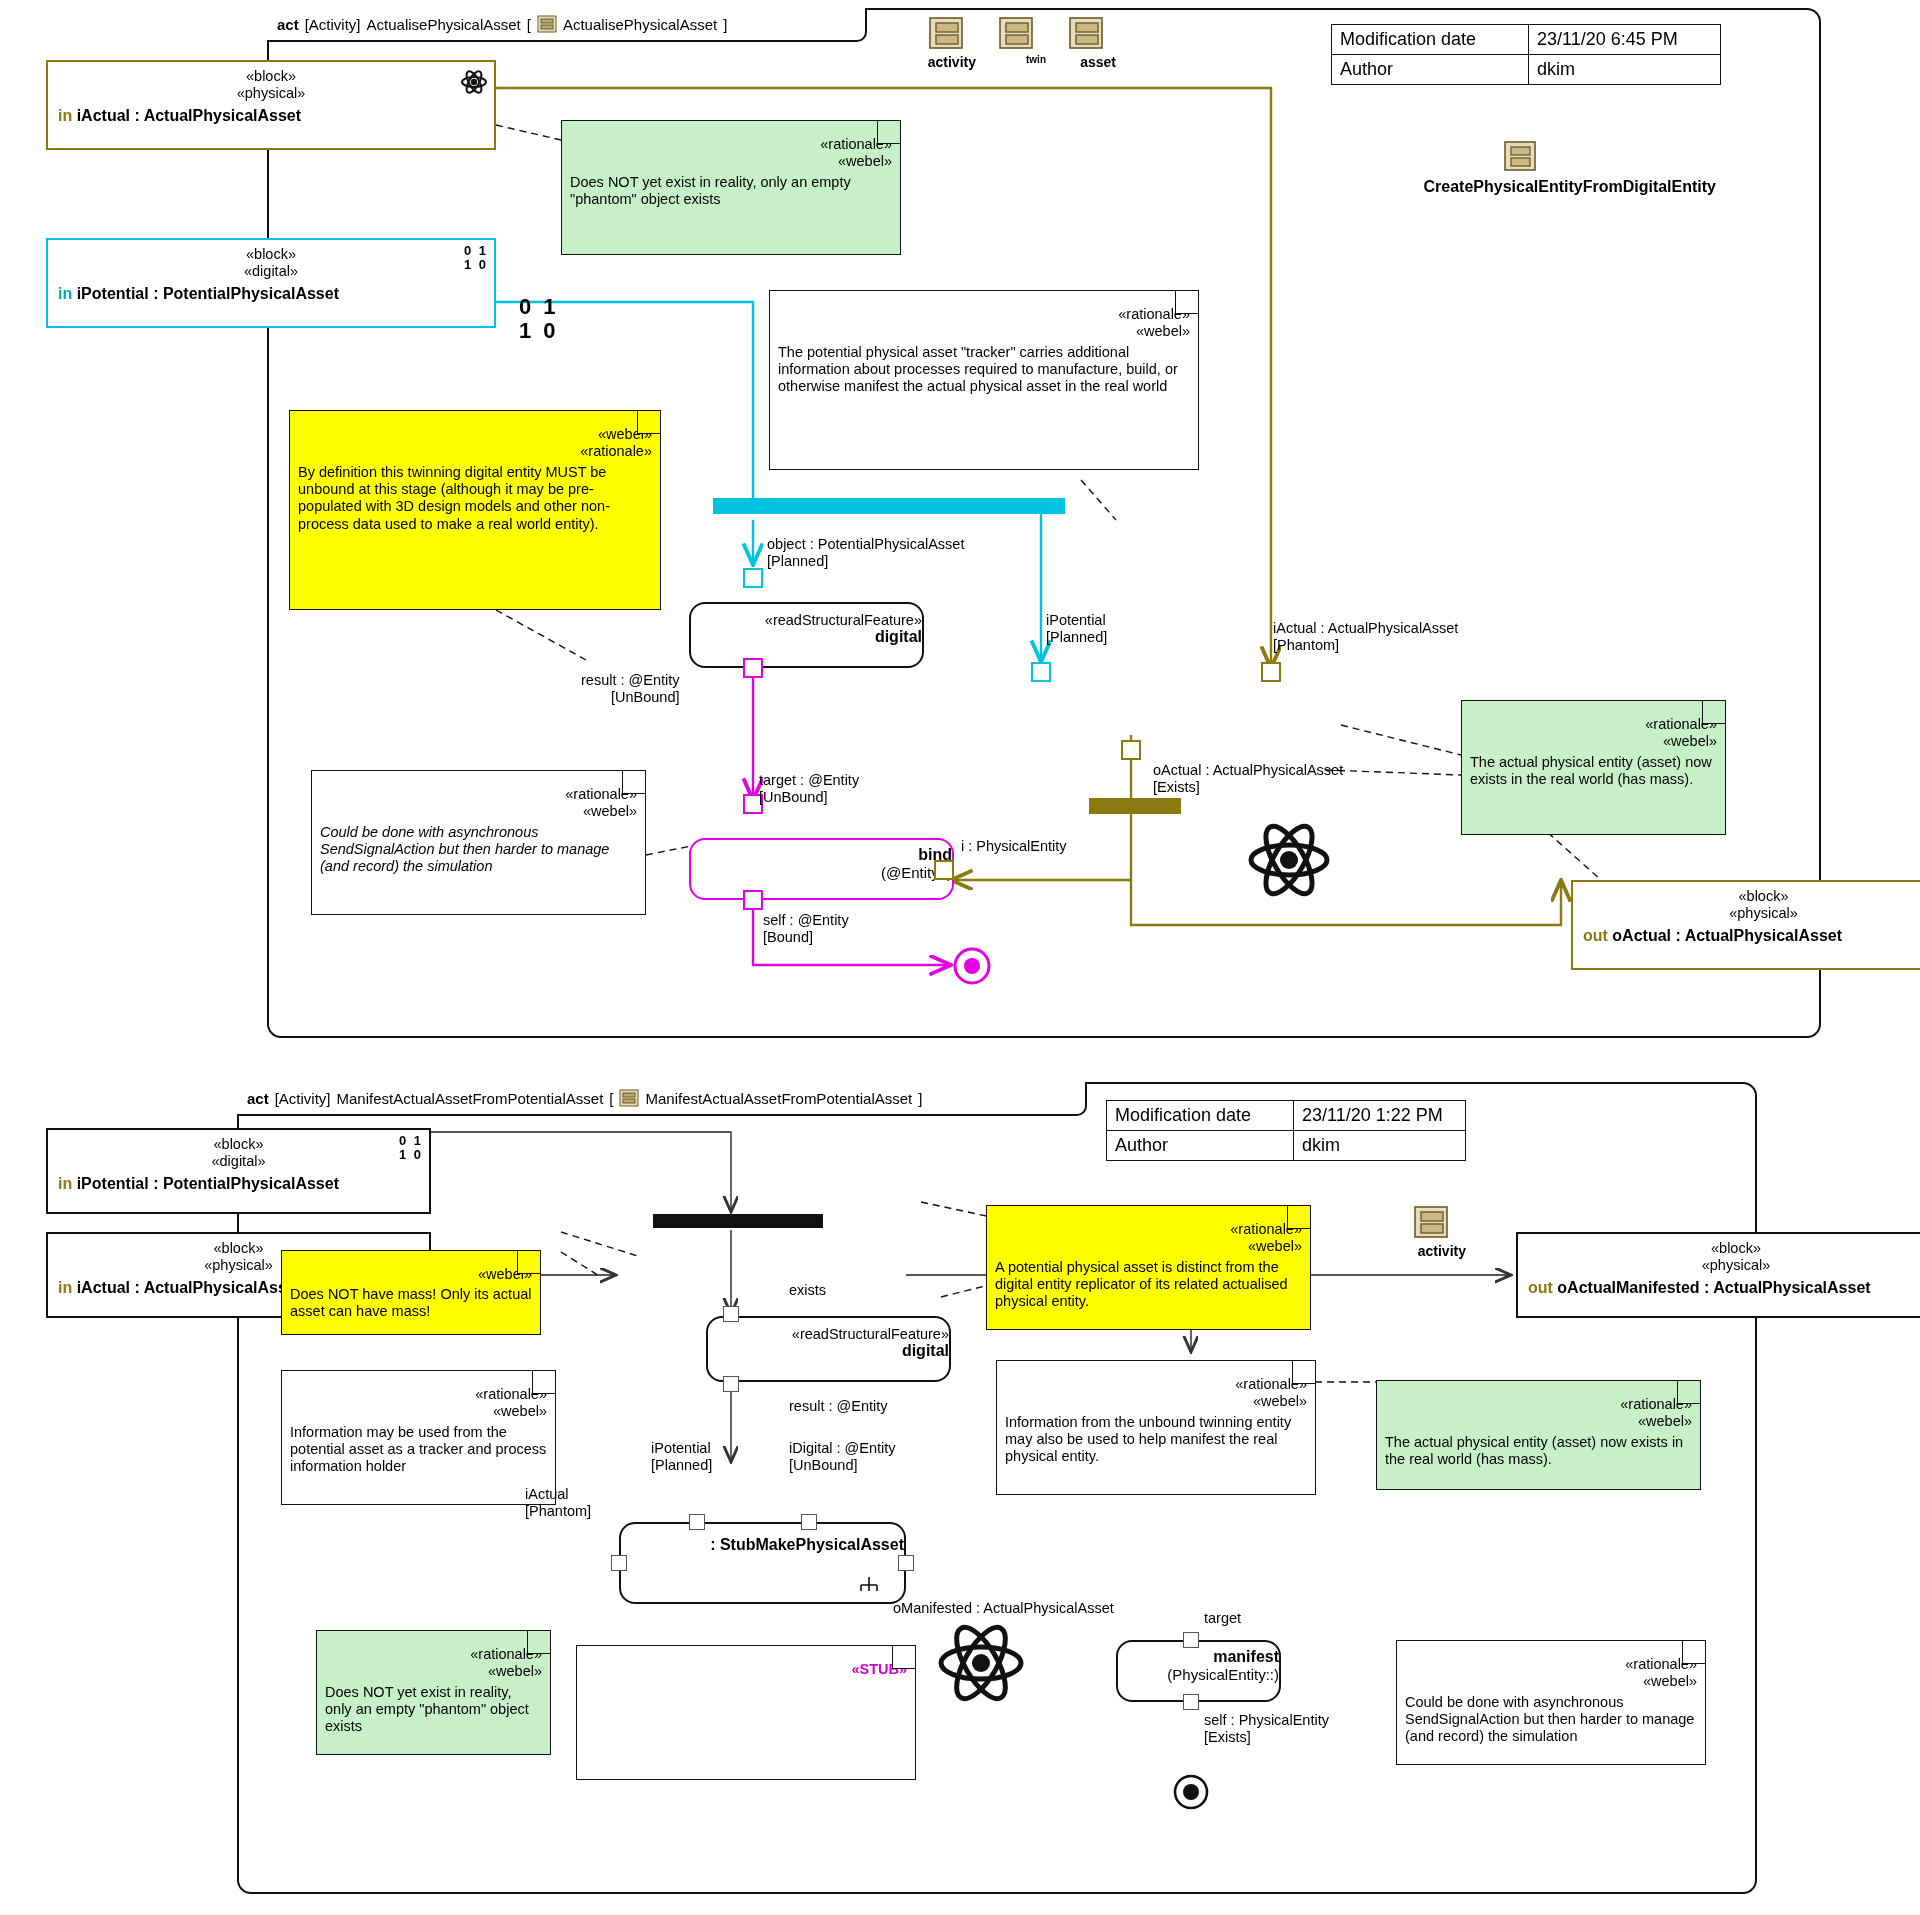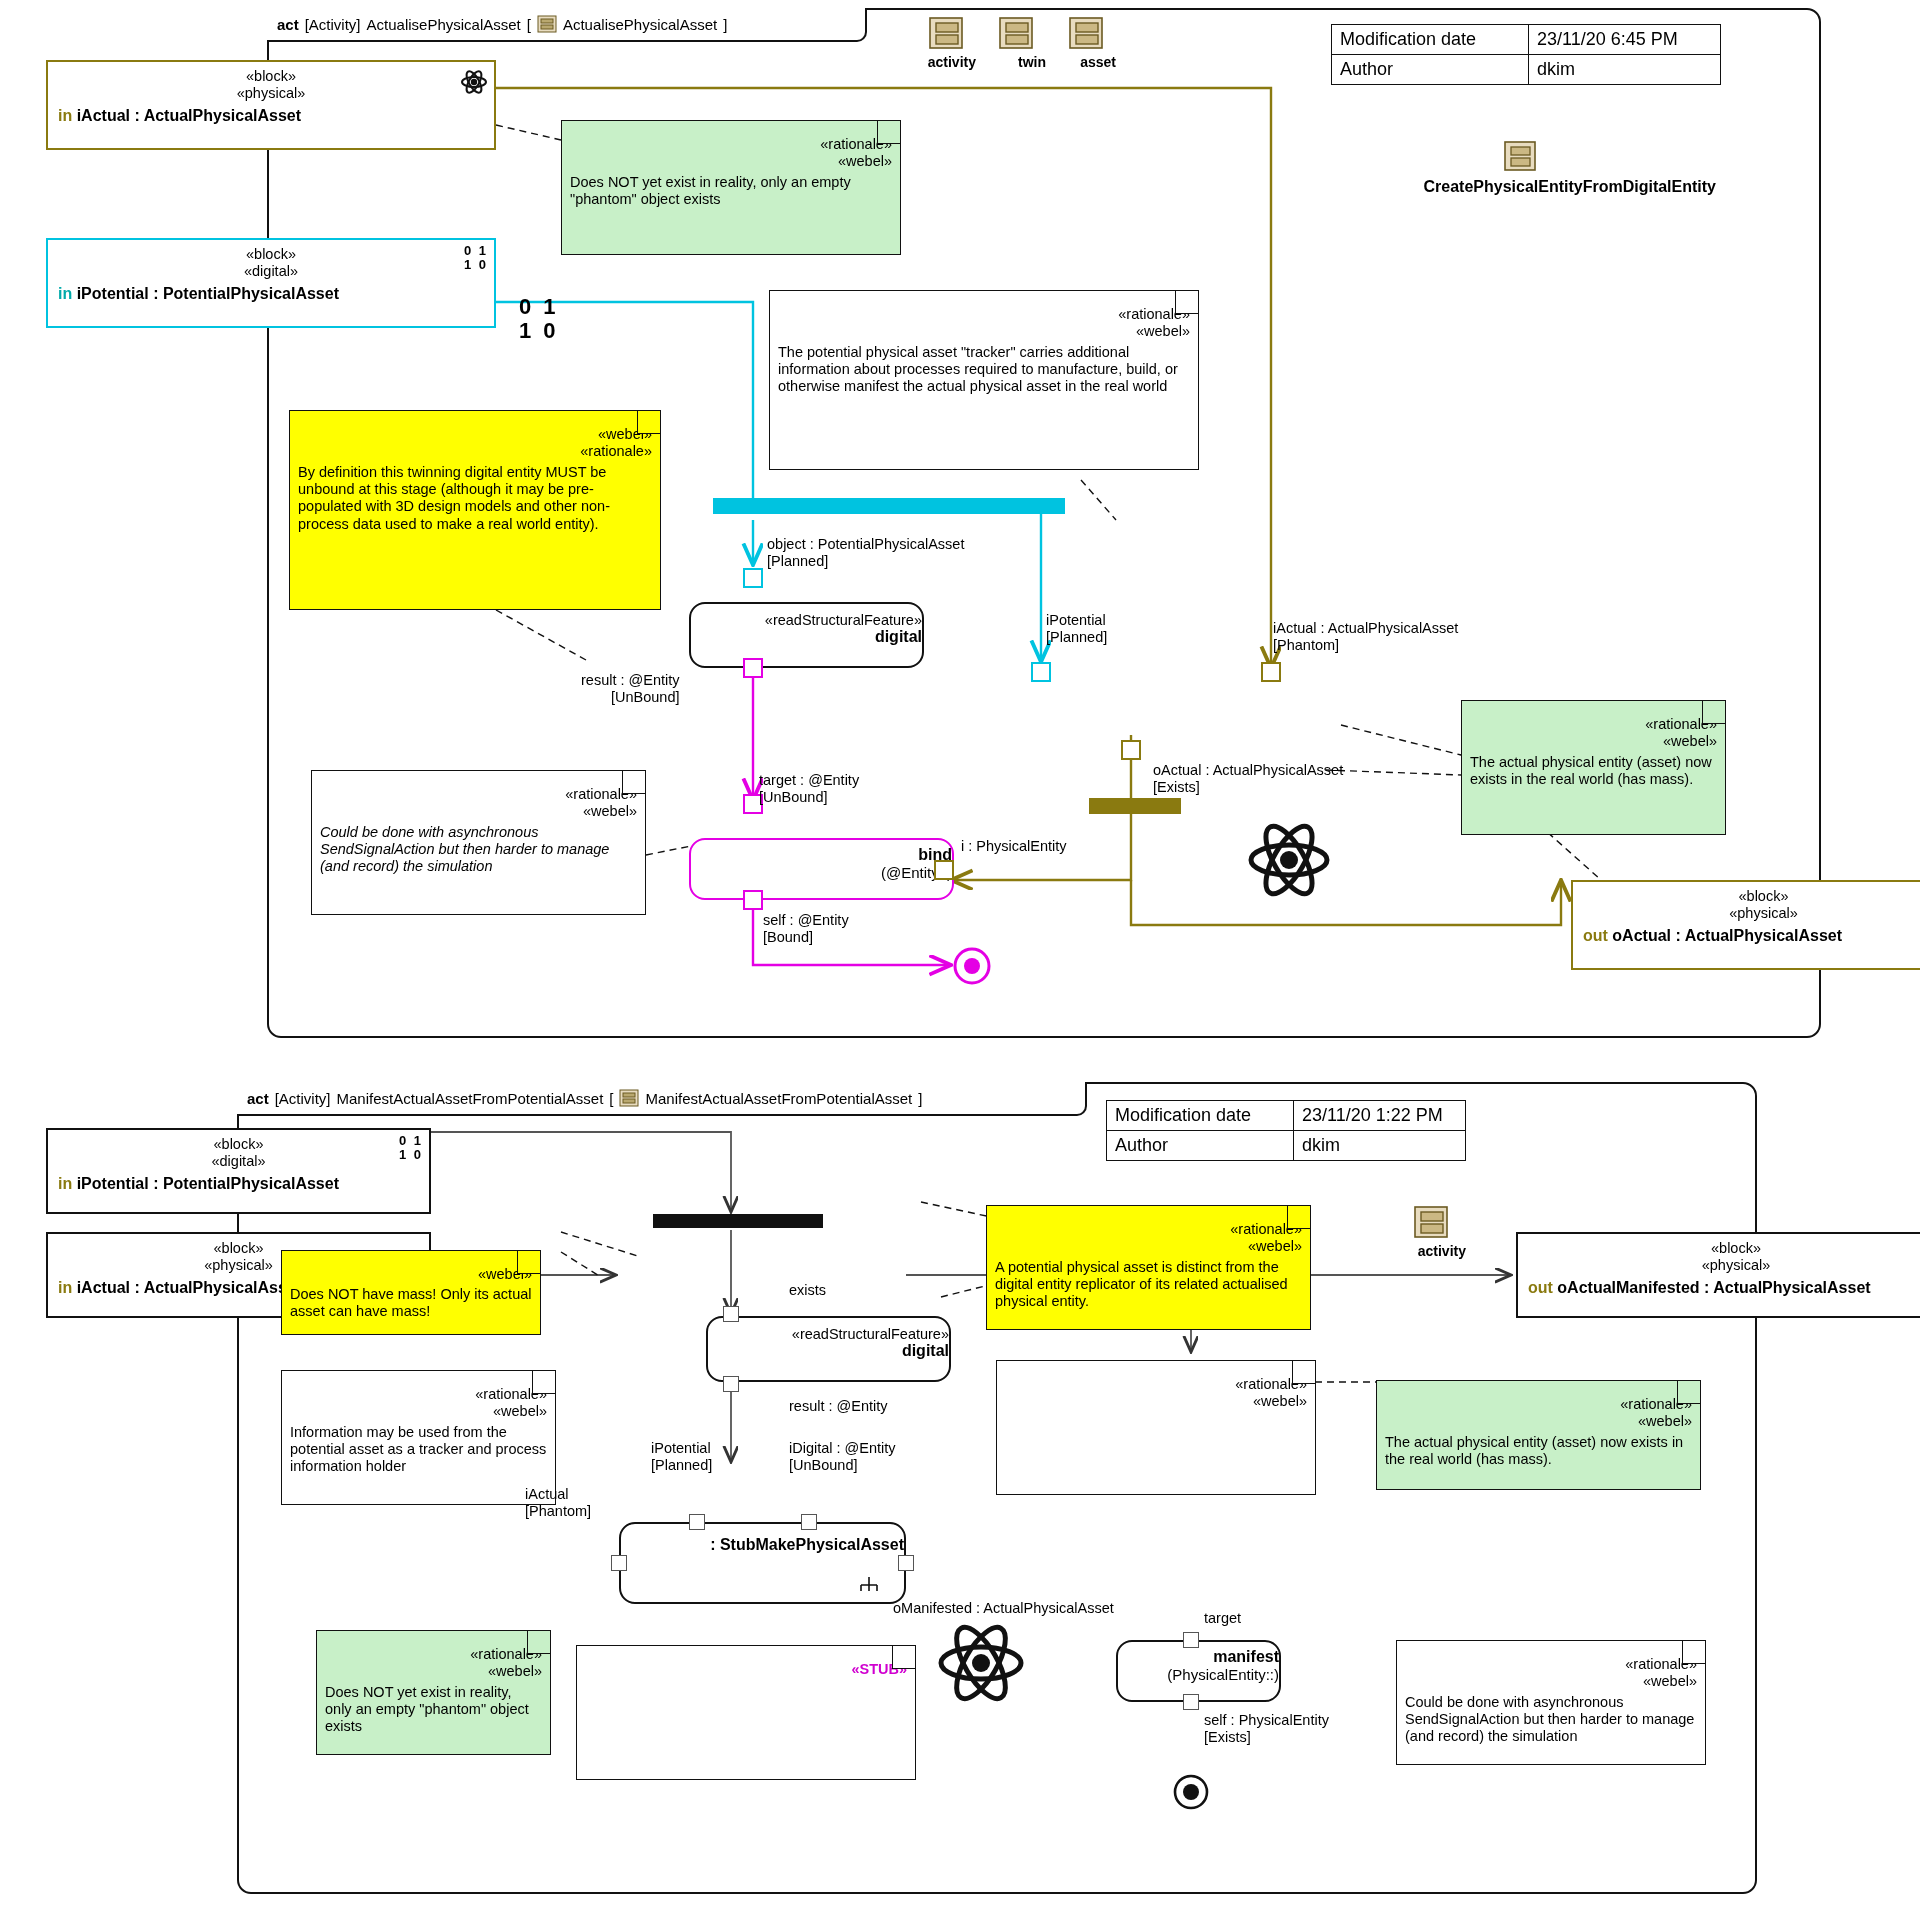--- a/index.html
+++ b/index.html
@@ -59,21 +59,21 @@
     <rect x="10" y="19" width="22" height="9" fill="#cbb884" stroke="#6b5a22" stroke-width="1.4"></rect>
   </svg>
   <div class="ctr bold" style="font-size:14px;margin-top:2px;">activity</div>
 </div>
 <div class="abs" style="left:945px;top:16px;width:60px;">
   <svg width="40" height="36" viewBox="0 0 40 36" style="display:block;margin:0 auto;">
     <rect x="4" y="2" width="32" height="30" fill="#e8dcc0" stroke="#6b5a22" stroke-width="1.6"></rect>
     <rect x="10" y="7" width="22" height="9" fill="#cbb884" stroke="#6b5a22" stroke-width="1.4"></rect>
     <rect x="10" y="19" width="22" height="9" fill="#cbb884" stroke="#6b5a22" stroke-width="1.4"></rect>
   </svg>
-  <div class="ctr bold" style="font-size:14px;margin-top:2px;">twin</div>
+  <div class="ctr bold" style="font-size:10px;margin-top:2px;">twin</div>
 </div>
 <div class="abs" style="left:1015px;top:16px;width:60px;">
   <svg width="40" height="36" viewBox="0 0 40 36" style="display:block;margin:0 auto;">
     <rect x="4" y="2" width="32" height="30" fill="#e8dcc0" stroke="#6b5a22" stroke-width="1.6"></rect>
     <rect x="10" y="7" width="22" height="9" fill="#cbb884" stroke="#6b5a22" stroke-width="1.4"></rect>
     <rect x="10" y="19" width="22" height="9" fill="#cbb884" stroke="#6b5a22" stroke-width="1.4"></rect>
   </svg>
   <div class="ctr bold" style="font-size:14px;margin-top:2px;">asset</div>
 </div>
 
@@ -447,20 +447,21 @@
     <div class="ctr">«webel»</div>
     <div style="margin-top:4px;">A potential physical asset is distinct from the digital entity replicator of its related actualised physical entity.</div>
   </div>
 </div>
 
 <div class="note" style="left:955px;top:1360px;width:320px;height:135px;">
   <div class="fold"></div>
   <div class="note-txt">
     <div class="ctr">«rationale»</div>
     <div class="ctr">«webel»</div>
+    <div style="margin-top:4px;">Information from the unbound twinning entity may also be used to help manifest the real physical entity.</div>
   </div>
 </div>
 
 <div class="note note-green" style="left:1335px;top:1380px;width:325px;height:110px;">
   <div class="fold" style="background:#c8f0c8;"></div>
   <div class="note-txt">
     <div class="ctr">«rationale»</div>
     <div class="ctr">«webel»</div>
     <div style="margin-top:4px;">The actual physical entity (asset) now exists in the real world (has mass).</div>
   </div>

